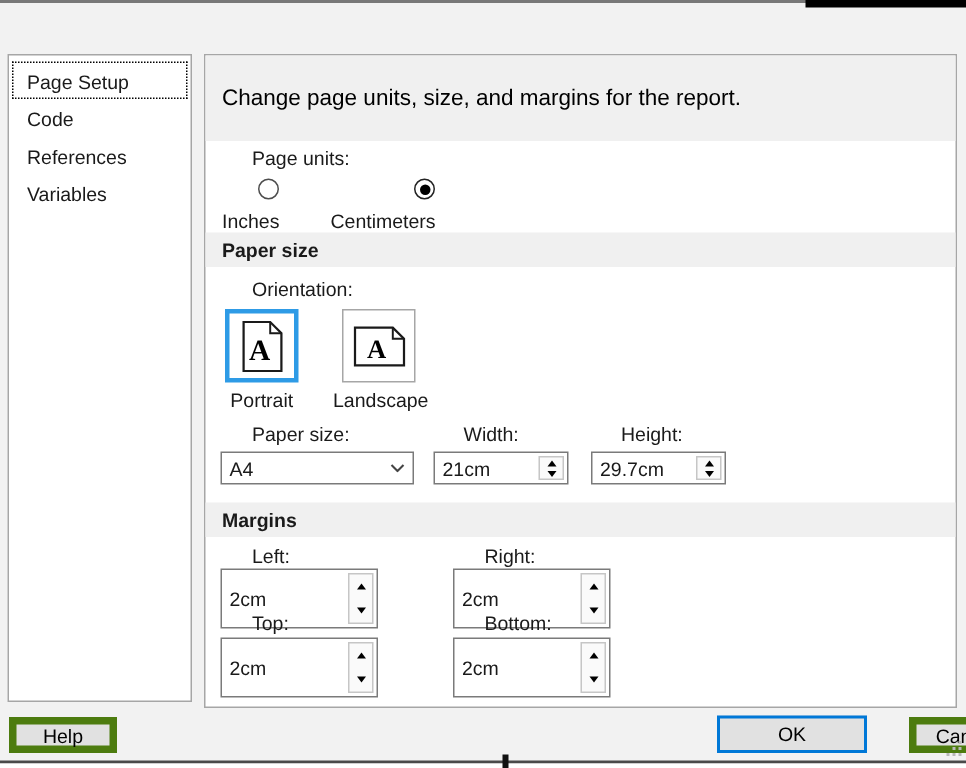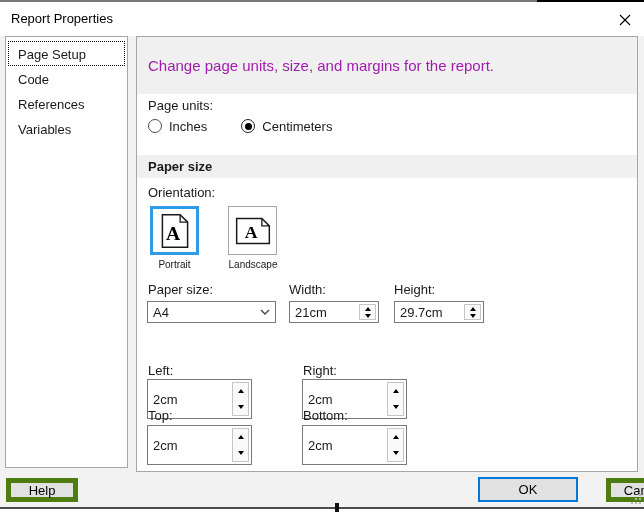--- a/index.html
+++ b/index.html
@@ -20,44 +20,44 @@
 
   
   .panel { position:absolute; background:#fff; border:1px solid #a6a6a6; }
   .sidebar { left:5px; top:36px; width:123px; height:432px; padding-top:4px; }
   .side-item { margin:0 2px; height:25px; line-height:25px; padding-left:9px; border:1px dotted transparent; cursor:pointer; }
   .side-item.selected { border:1px dotted #000; }
   .main { left:136px; top:36px; width:502px; height:436px; }
 
   .band { background:#f0f0f0; }
   .header-band { position:absolute; left:0; top:0; width:500px; height:57px;
-                 display:flex; align-items:center; padding-left:11px; font-size:15px; color:#a21caf; }
+                 display:flex; align-items:center; padding-left:11px; font-size:15px; color:#000000; }
   .section-band { position:absolute; left:0; width:500px; height:23px; line-height:23px;
                   padding-left:11px; font-weight:bold; font-size:13px; }
   .band-paper { top:118px; }
   .band-margins { top:298px; }
 
-  .lbl { position:absolute; font-size:13px; color:#1a1a1a; white-space:nowrap; }
+  .lbl { position:absolute; font-size:13px; color:#1a1a1a; white-space:nowrap;margin-left:20px; }
 
   
   .radio-row { position:absolute; left:11px; top:82px; display:flex; gap:34px; }
-  .radio { display:flex; align-items:flex-start; gap:7px; cursor:pointer; }
+  .radio { display:flex; align-items:flex-end; gap:7px; cursor:pointer;flex-direction:column; }
   .radio-circle { width:14px; height:14px; border:1px solid #4d4d4d; border-radius:50%; background:#fff;
                   display:flex; align-items:center; justify-content:center; }
   .radio.checked .radio-circle { border:1px solid #222; }
   .radio-dot { width:7px; height:7px; border-radius:50%; background:#000; display:none; }
   .radio.checked .radio-dot { display:block; }
 
   
   .tile { position:absolute; top:169px; width:49px; height:49px; background:#fff;
           border:1px solid #a6a6a6; display:flex; align-items:center; justify-content:center; cursor:pointer; }
   .tile.selected { border:3px solid #2e9be6; }
   .tile-portrait { left:13px; }
   .tile-landscape { left:91px; }
-  .tile-label { position:absolute; top:222px; font-size:10px; }
+  .tile-label { position:absolute; top:222px; font-size:13px; }
   .lab-portrait { left:13px; width:49px; text-align:center; }
   .lab-landscape { left:85px; width:62px; text-align:center; }
 
   
   .combo { position:absolute; height:22px; border:1px solid #7a7a7a; background:#fff;
            display:flex; align-items:center; cursor:pointer; }
   .combo-value { flex:1; padding-left:5px; }
   .combo-arrow { width:20px; display:flex; align-items:center; justify-content:center; }
   .spinner { position:absolute; height:22px; border:1px solid #7a7a7a; background:#fff;
              display:flex; align-items:stretch; }
@@ -91,29 +91,20 @@
   .icon-A { font-family:"Liberation Serif","DejaVu Serif",serif; font-weight:bold; }
 </style>
 </head>
 <body>
 
 <div class="dialog">
 
   <div class="top-border"></div>
   <div class="top-black-bar"></div>
 
-  <div class="titlebar">
-    <div class="title">Report Properties</div>
-    <div class="close-btn">
-      <svg width="12" height="12" viewBox="0 0 12 12">
-        <line x1="1" y1="1" x2="11" y2="11" stroke="#000" stroke-width="1.1"></line>
-        <line x1="11" y1="1" x2="1" y2="11" stroke="#000" stroke-width="1.1"></line>
-      </svg>
-    </div>
-  </div>
 
   <div class="panel sidebar">
     <div class="side-item selected">
       <span>Page Setup</span>
     </div>
     <div class="side-item">
       <span>Code</span>
     </div>
     <div class="side-item">
       <span>References</span>
@@ -193,20 +184,21 @@
       <span class="spin-btns">
         <span class="spin-half">
             <i class="tri-up"></i>
           </span>
         <span class="spin-half">
             <i class="tri-down"></i>
           </span>
       </span>
     </div>
 
+    <div class="band section-band band-margins">Margins</div>
 
     <div class="lbl" style="left:11px; top:326px;">Left:</div>
     <div class="lbl" style="left:166px; top:326px;">Right:</div>
 
     <div class="spinner tall" style="left:10px; top:342px; width:105px;">
       <span class="spin-value">2cm</span>
       <span class="spin-btns">
         <span class="spin-half">
             <i class="tri-up"></i>
           </span>

